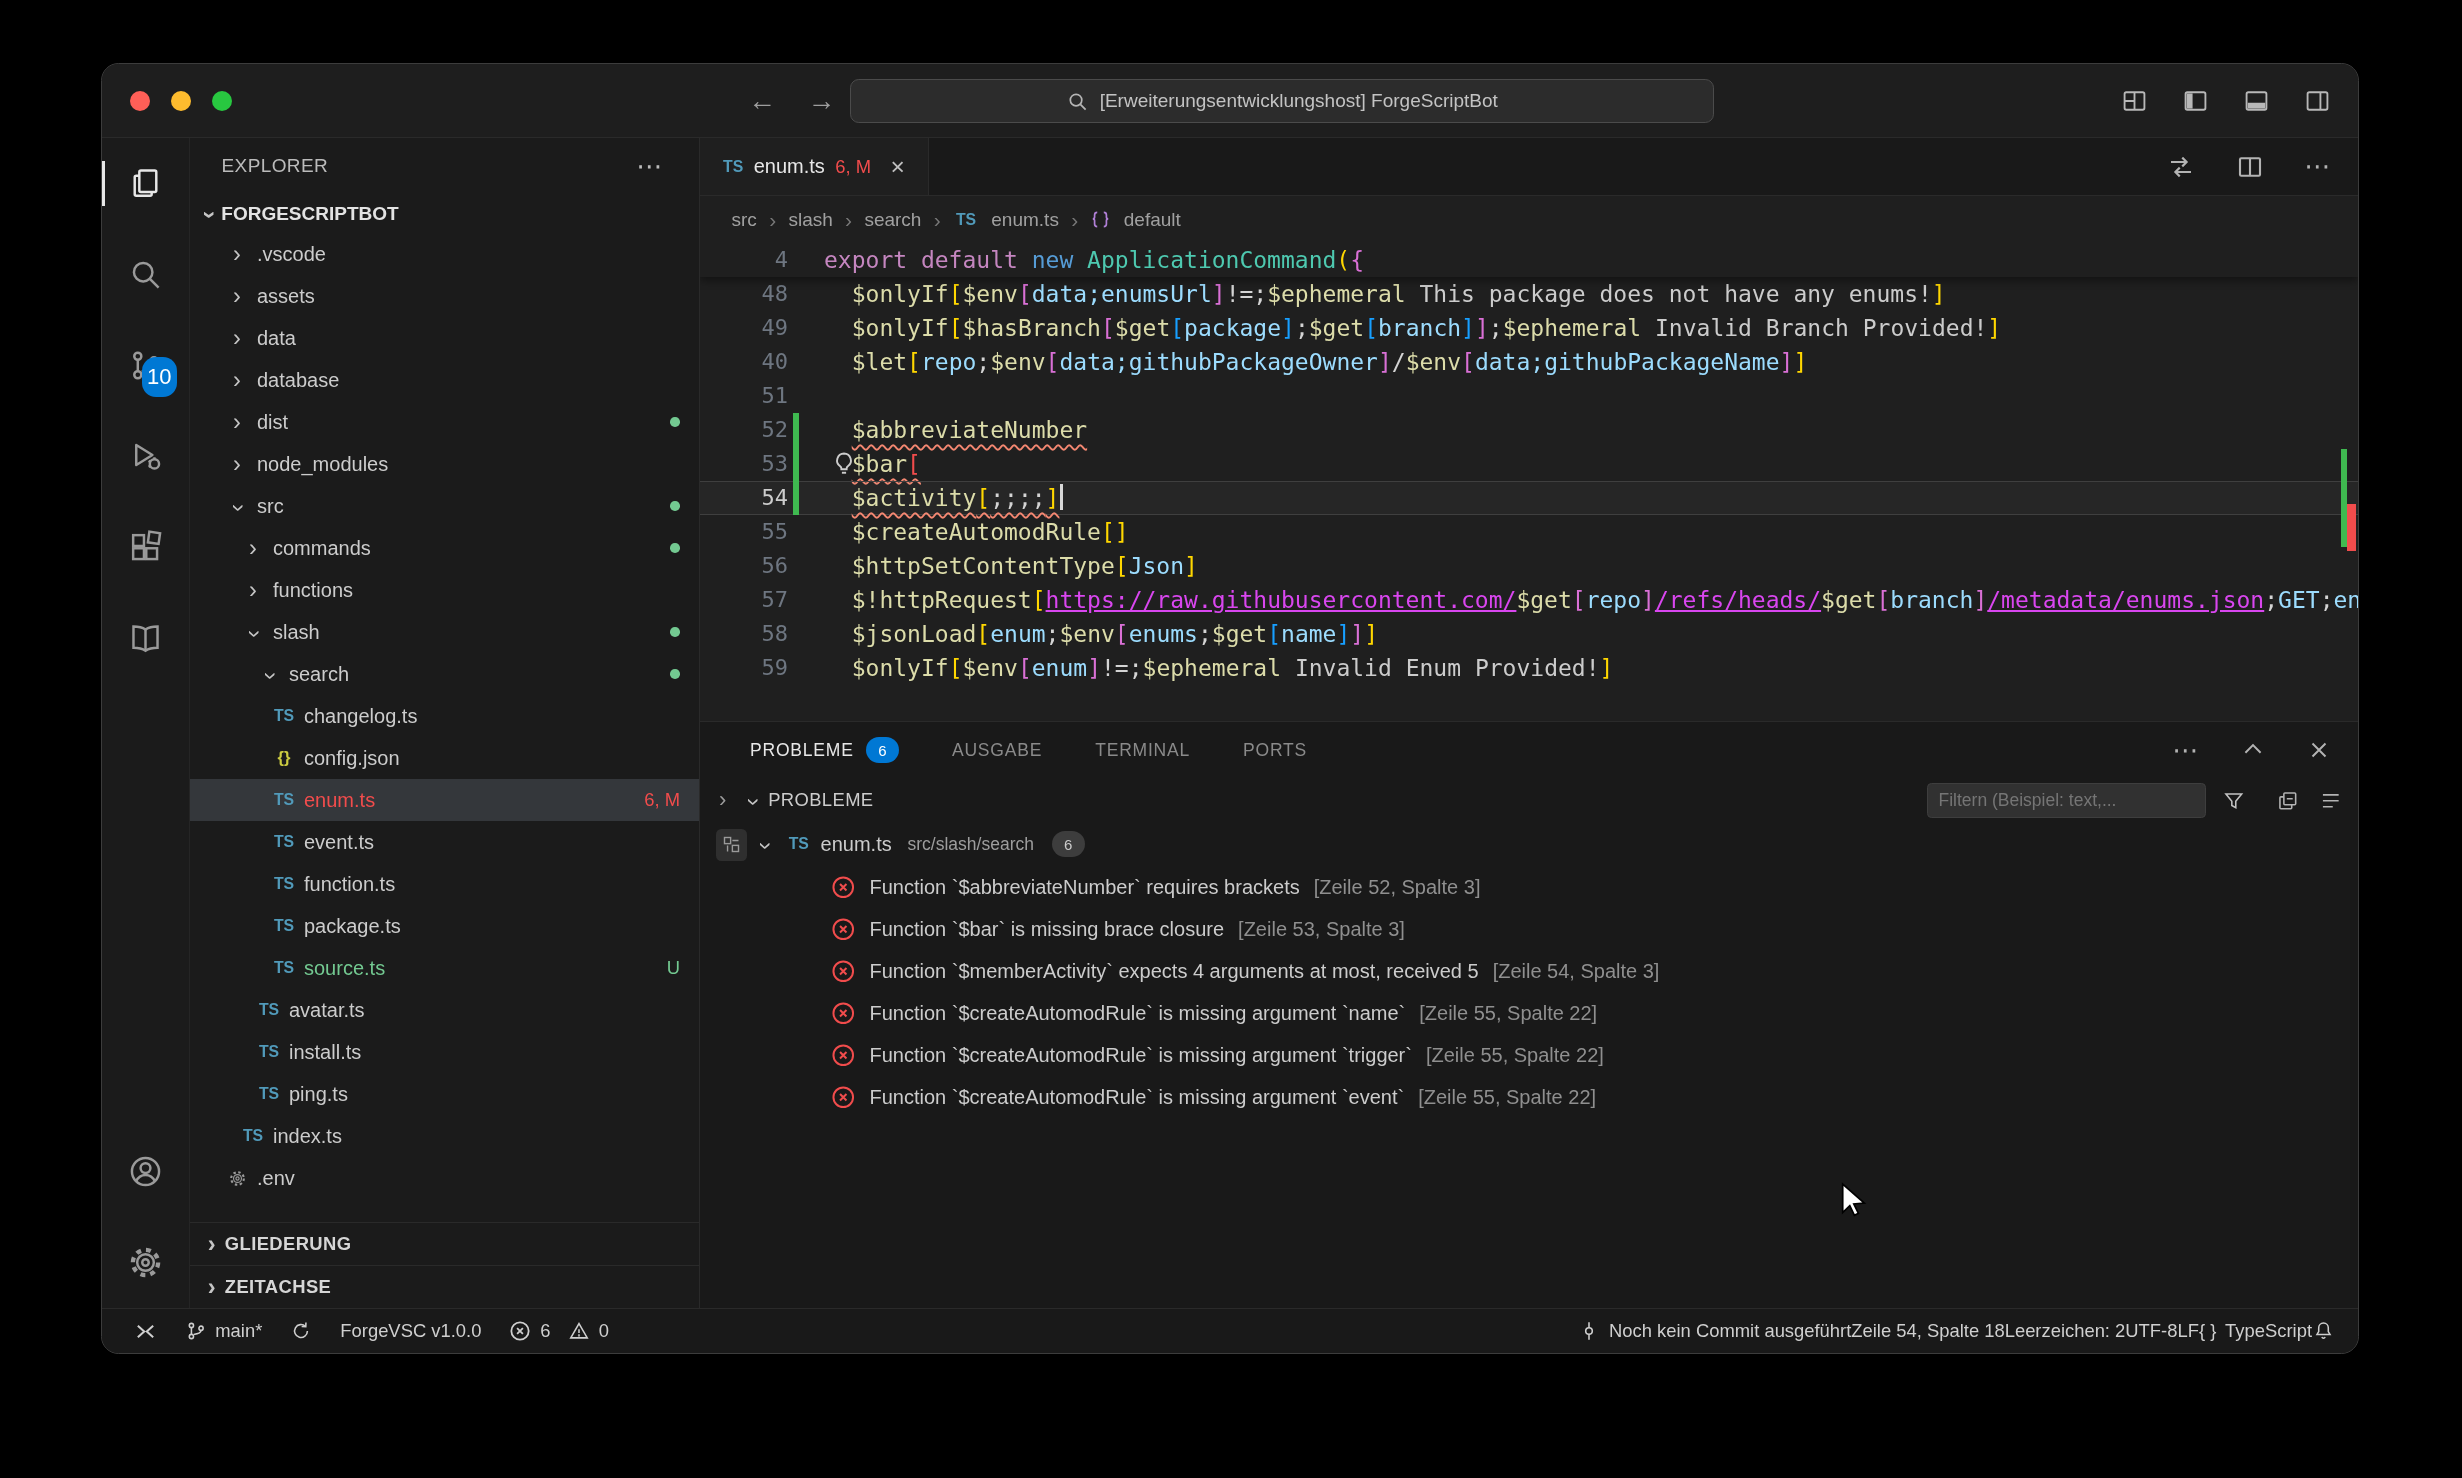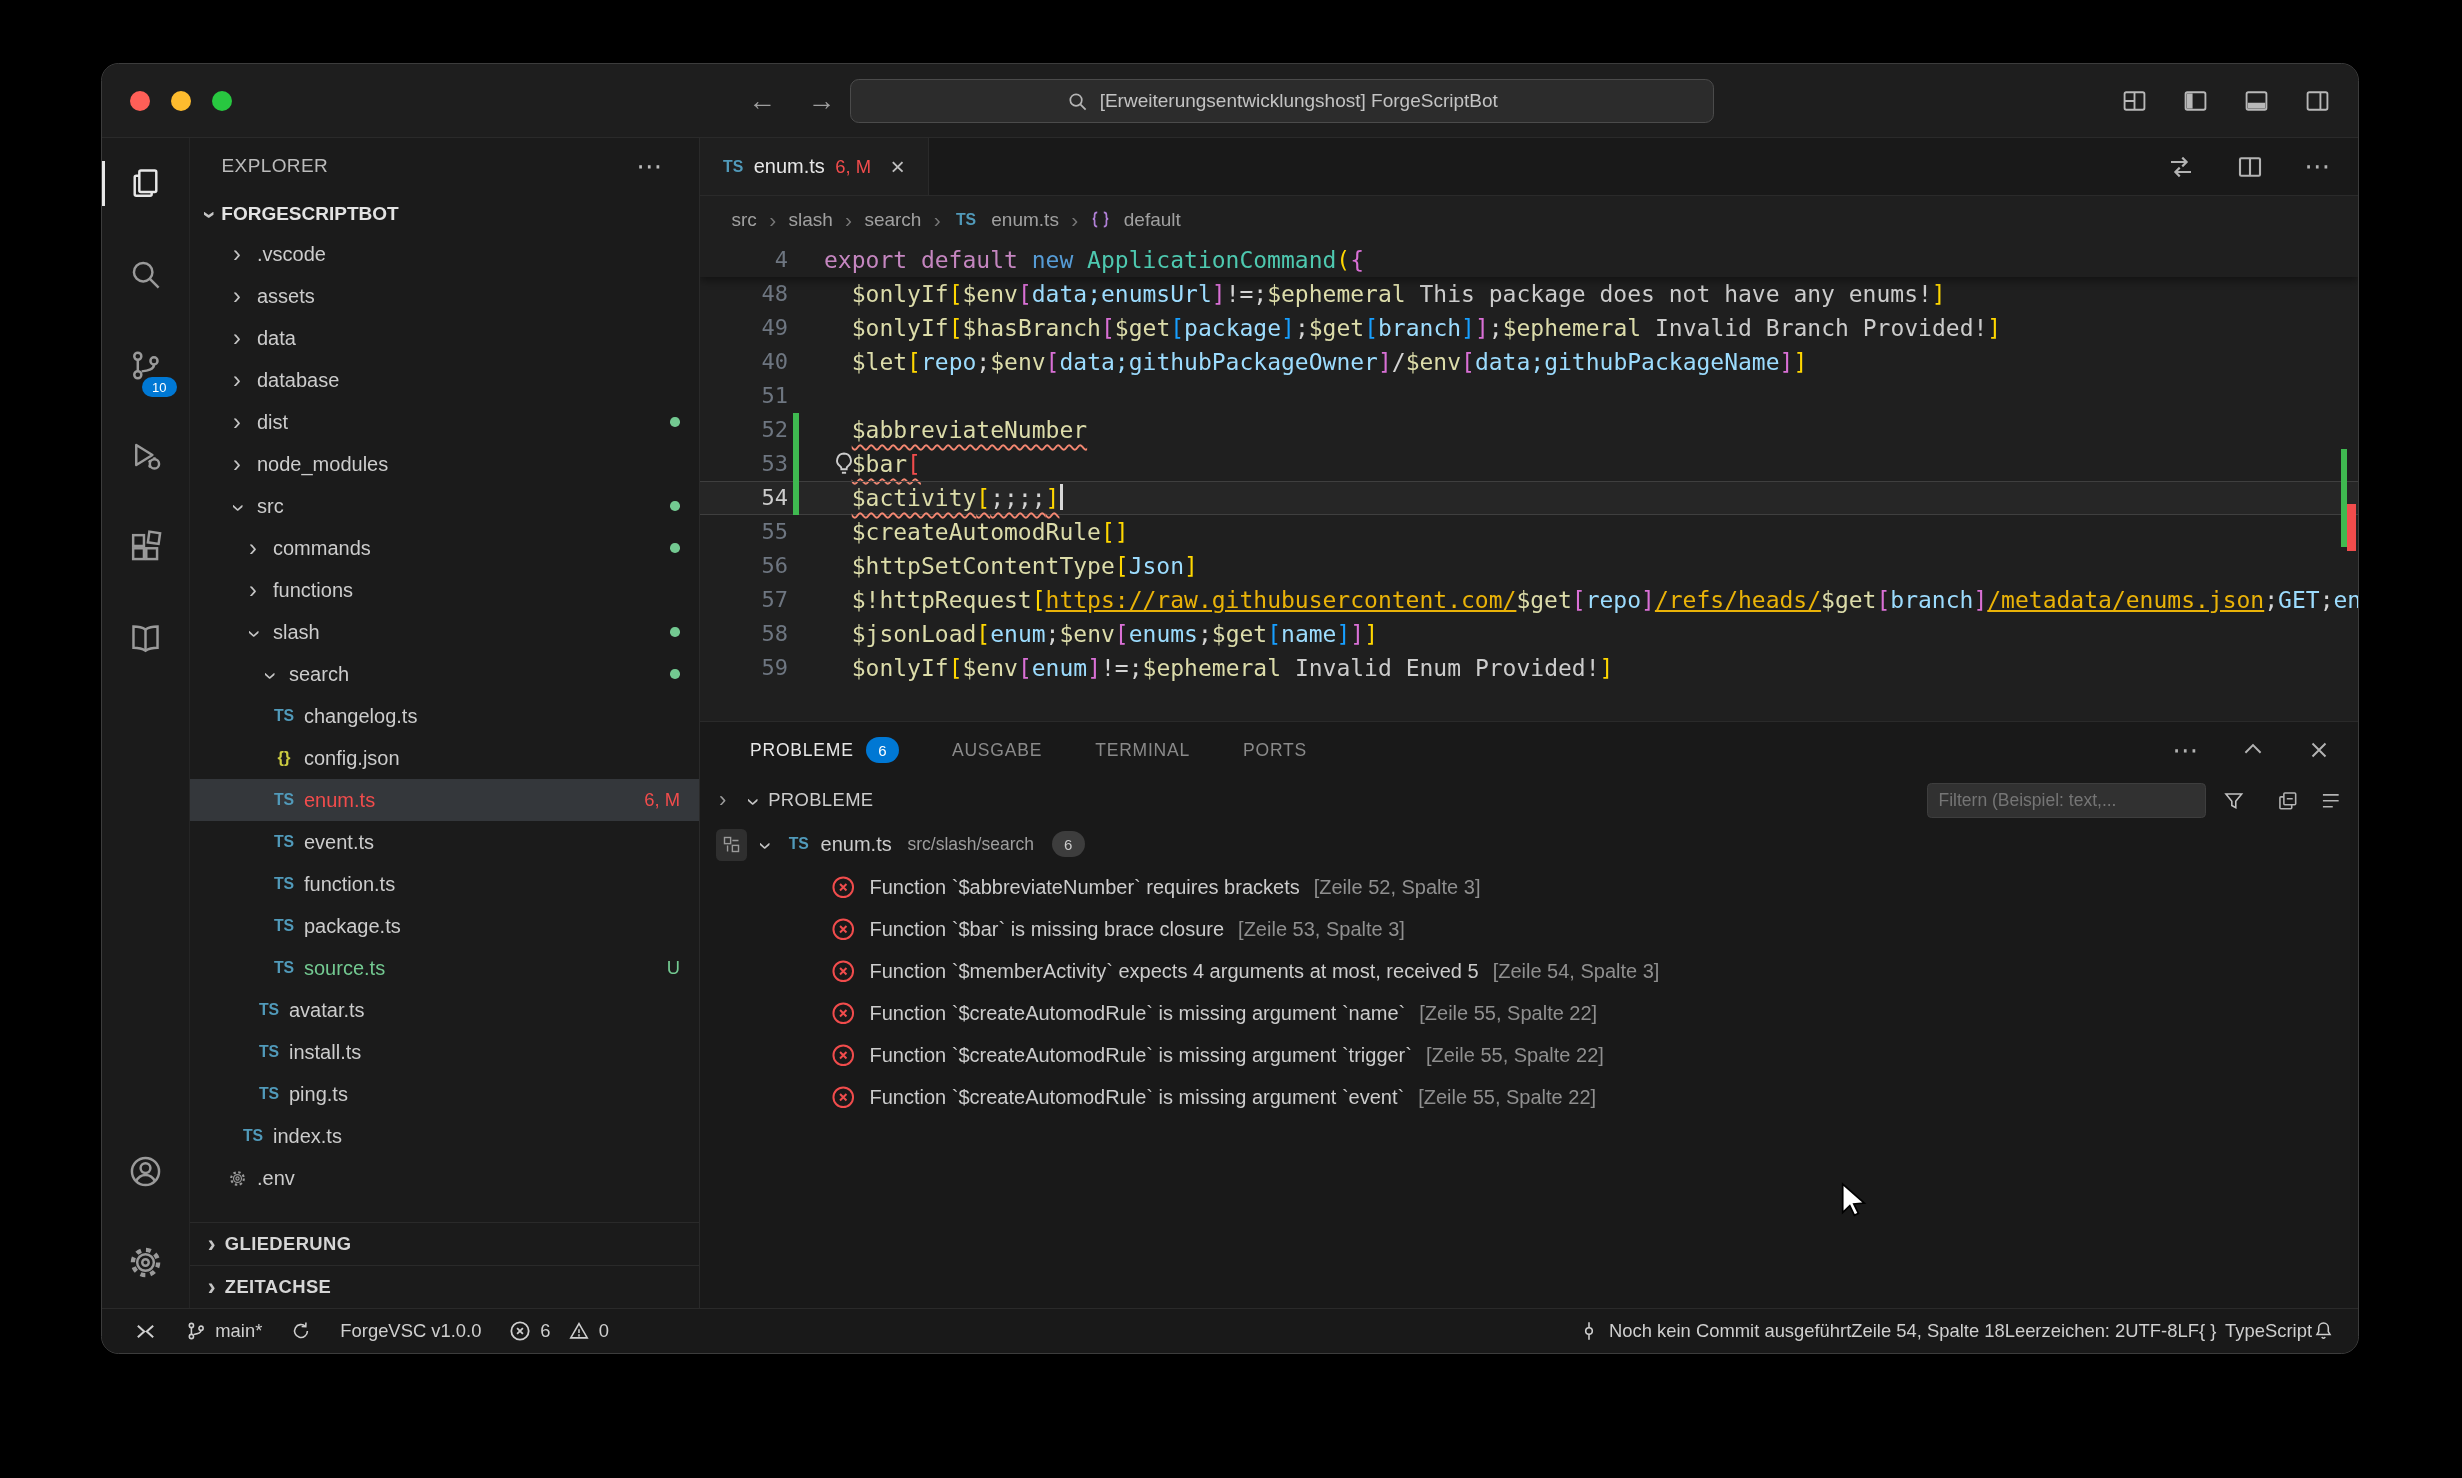--- a/index.html
+++ b/index.html
@@ -22,22 +22,22 @@
     gap:10.5px;color:#c3c3c3;font-size:19px;}
   .layouticons{position:absolute;right:24.5px;top:0;height:100%;display:flex;align-items:center;gap:28px;color:#b8b8b8;}
   .icbtn{display:inline-flex;align-items:center;justify-content:center;}
   
   .main{flex:1;display:flex;min-height:0;}
   .activitybar{width:87px;background:#1b1b1b;border-right:0.9px solid #252525;display:flex;
     flex-direction:column;flex:none;}
   .acell{height:91px;display:flex;align-items:center;justify-content:center;color:#9a9a9a;position:relative;}
   .acell.active{color:#e7e7e7;}
   .acell.active::before{content:"";position:absolute;left:0;top:23px;bottom:23px;width:2.6px;background:#e7e7e7;}
-  .abadge{position:absolute;right:12.3px;bottom:14px;min-width:28px;height:20px;border-radius:14px;
-    background:#0078d4;color:#fff;font-size:13px;display:flex;align-items:center;justify-content:center;padding:0 3.5px;}
+  .abadge{position:absolute;right:12.3px;bottom:14px;min-width:28px;height:40px;border-radius:14px;
+    background:#0078d4;color:#fff;font-size:22px;display:flex;align-items:center;justify-content:center;padding:0 3.5px;}
   .spacer{margin-top:auto;}
   
   .sidebar{width:509px;background:#1b1b1b;border-right:0.9px solid #2a2a2a;display:flex;
     flex-direction:column;flex:none;min-height:0;}
   .sbheader{height:56px;display:flex;align-items:center;padding:0 31.5px;color:#bbbbbb;font-size:19px;
     letter-spacing:0.4px;flex:none;position:relative;}
   .sbmore{position:absolute;right:35px;font-size:26px;color:#bbb;letter-spacing:1.8px;}
   .secrow{height:39px;display:flex;align-items:center;font-weight:700;color:#e3e3e3;font-size:19px;flex:none;}
   .chev{display:inline-block;width:26px;text-align:center;font-size:23.6px;color:#c5c5c5;
     transform:rotate(0deg);transform-origin:50% 55%;flex:none;}
@@ -79,21 +79,21 @@
     box-shadow:inset 0 0.9px 0 #3f3f3f,inset 0 -0.9px 0 #3f3f3f;}
   .gut{width:124px;flex:none;position:relative;}
   .num{display:block;width:88px;text-align:right;color:#6e7681;
     font-family:"DejaVu Sans Mono",monospace;font-size:22px;line-height:34px;}
   .curnum{color:#cccccc;}
   .chbar{position:absolute;left:93px;top:0;height:100%;width:6.1px;background:#3fb950;}
   .codec{white-space:pre;font-family:"DejaVu Sans Mono",monospace;font-size:23px;line-height:34px;}
   .tk.kw{color:#c586c0}.tk.kw2{color:#569cd6}.tk.type{color:#4ec9b0}.tk.fn{color:#dcdcaa}
   .tk.var{color:#9cdcfe}.tk.pn{color:#d4d4d4}.tk.txt{color:#cccccc}
   .tk.b1{color:#ffd700}.tk.b2{color:#da70d6}.tk.b3{color:#179fff}
-  .tk.url{color:#eab308;text-decoration:underline;}
+  .tk.url{color:#d946ef;text-decoration:underline;}
   .tk.err{color:#f14c4c}
   .tk.sq{text-decoration-line:underline;text-decoration-style:wavy;text-decoration-color:#f48771;
     text-decoration-thickness:1.8px;text-underline-offset:6.1px;}
   .caret{display:inline-block;width:2.6px;height:26px;background:#d7d7d7;vertical-align:-4.4px;margin-left:0.9px;}
   .bulb{position:absolute;left:130px;top:2.6px;}
   .ruler{position:absolute;right:0;top:0;bottom:0;width:19px;z-index:3;}
   .rm-green{position:absolute;left:1.8px;top:206px;width:6.1px;height:98px;background:#3fb950;}
   .rm-red{position:absolute;right:1.8px;top:261px;width:8.8px;height:47px;background:#f14c4c;}
   
   .panel{flex:1;background:#191919;border-top:0.9px solid #2a2a2a;position:relative;display:flex;

